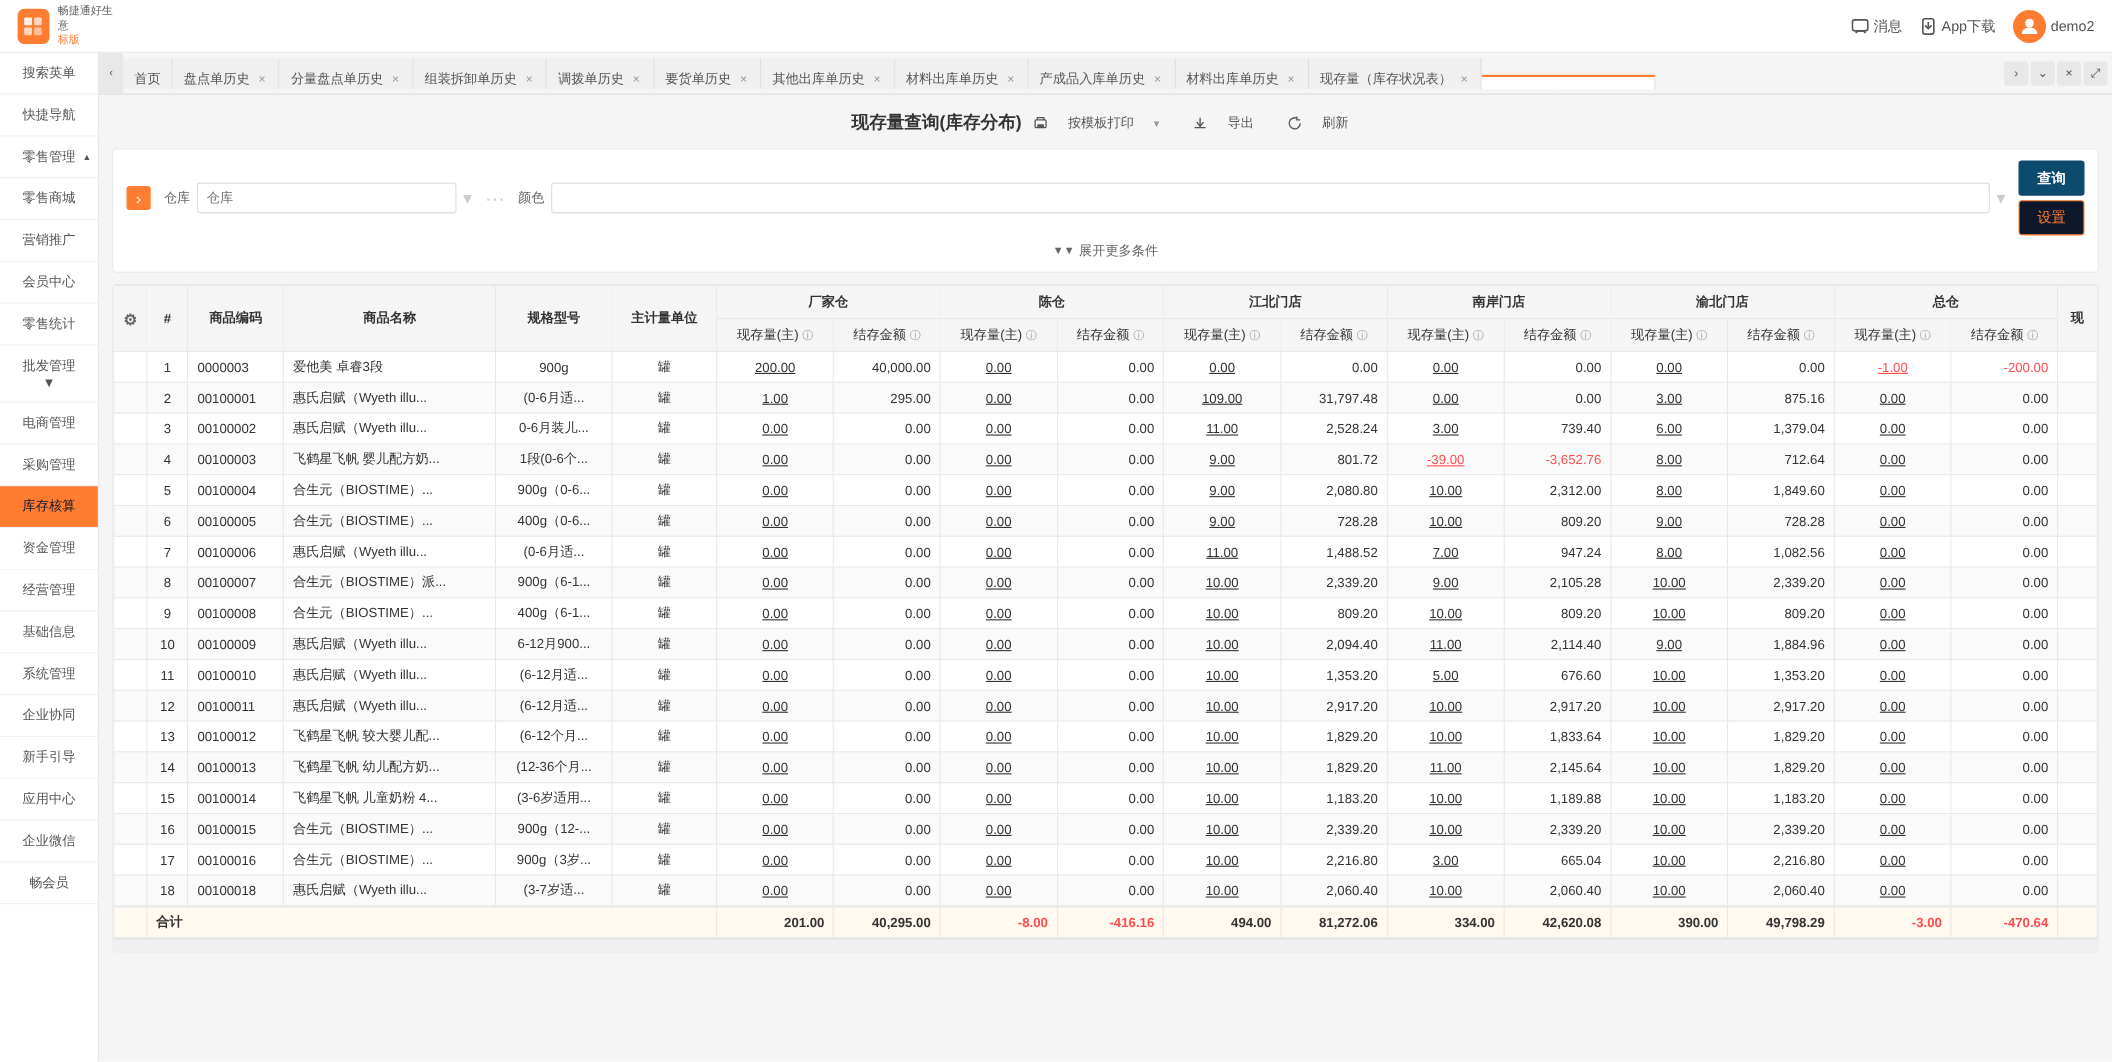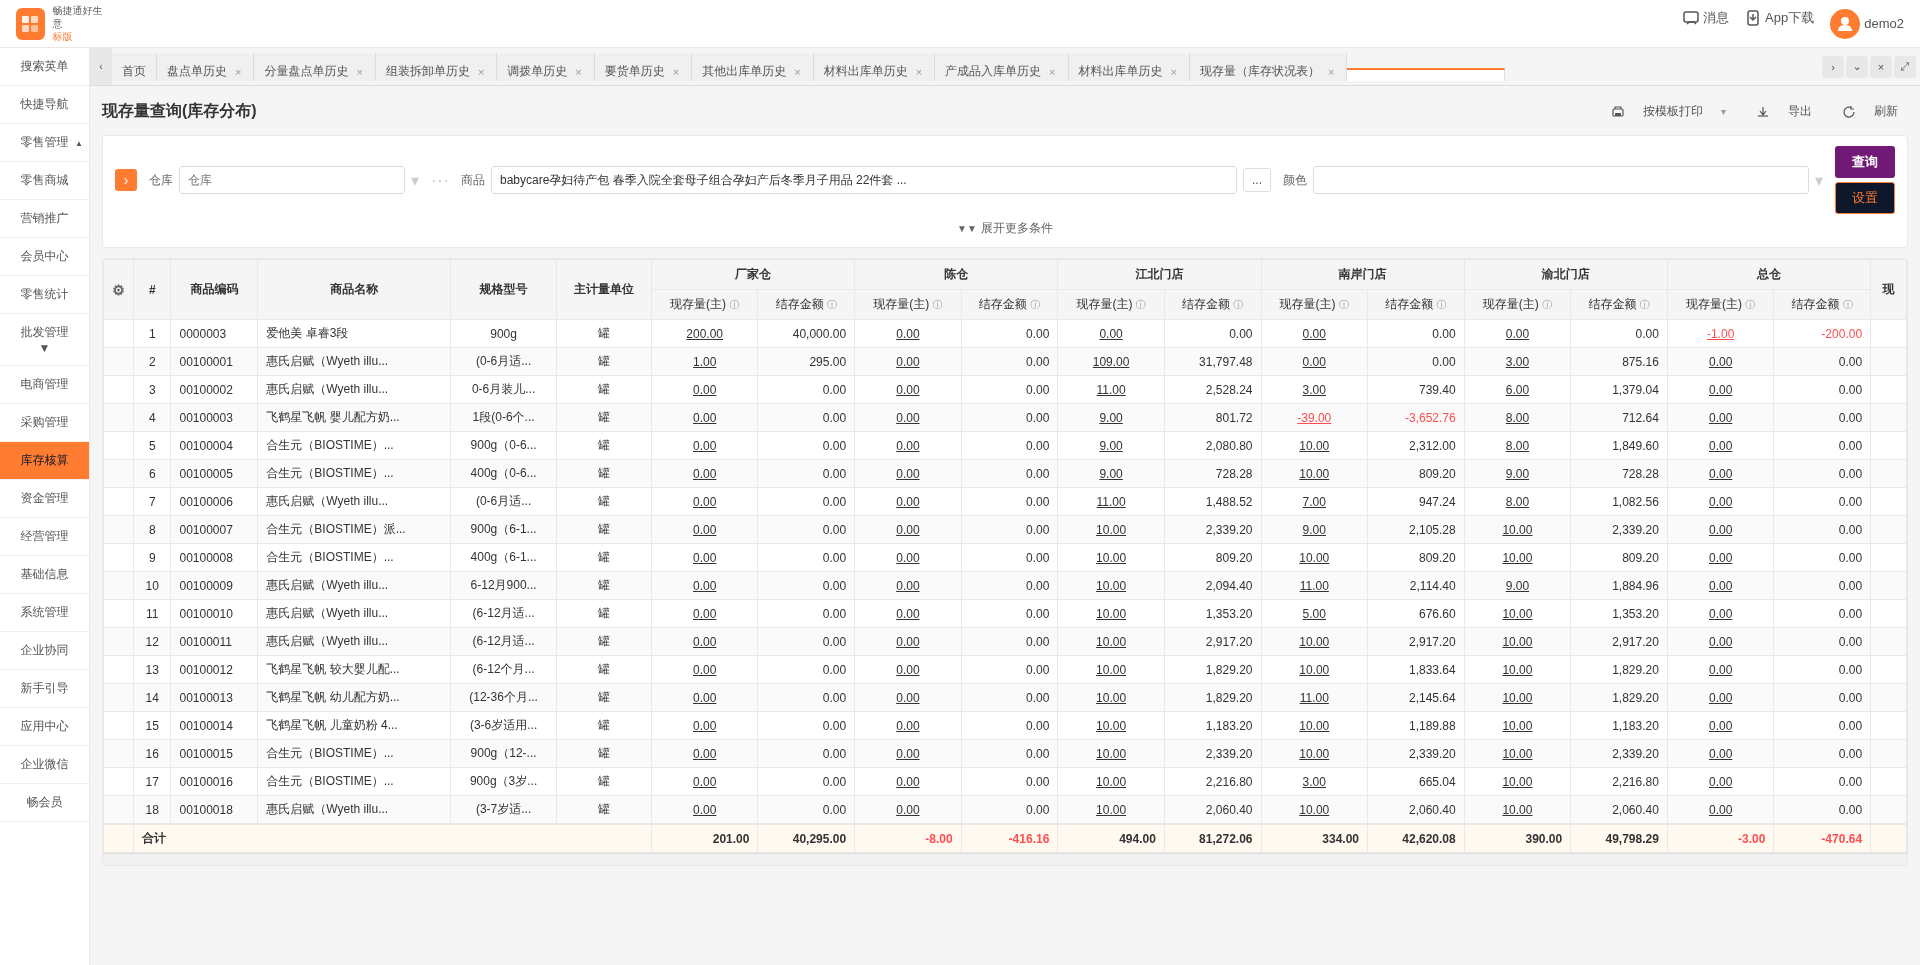--- a/index.html
+++ b/index.html
@@ -34,21 +34,21 @@
       display: flex;
       align-items: center;
       justify-content: center;
       color: white;
       font-size: 10px;
       font-weight: bold;
     }
     .logo-text { font-size: 10px; color: #666; line-height: 1.3; }
     .top-right {
       display: flex;
-      align-items: flex-start;
+      align-items: center;
       gap: 16px;
     }
     .top-right-item {
       display: flex;
       align-items: center;
       gap: 4px;
       color: #555;
       cursor: pointer;
       font-size: 13px;
     }
@@ -180,21 +180,21 @@
       bottom: 0;
       overflow: auto;
       background: #f5f5f5;
       padding: 12px;
     }
 
     
     .page-header {
       display: flex;
       align-items: center;
-      justify-content: space-between;
+      justify-content: center;
       margin-bottom: 10px;
     }
     .page-title {
       font-size: 16px;
       font-weight: bold;
       color: #333;
     }
     .page-actions {
       display: flex;
       align-items: center;
@@ -316,21 +316,21 @@
       gap: 4px;
       background: none;
       border: none;
       cursor: pointer;
       color: #666;
       font-size: 12px;
     }
     .query-btn {
       height: 32px;
       padding: 0 16px;
-      background: #701a75;
+      background: #0c4a6e;
       color: white;
       border: none;
       border-radius: 3px;
       cursor: pointer;
       font-size: 13px;
       font-weight: bold;
     }
     .settings-btn {
       height: 32px;
       padding: 0 16px;
@@ -623,27 +623,20 @@
       <button class="expand-btn">›</button>
 
       <div class="search-field">
         <span class="search-label">仓库</span>
         <input class="search-input" value="" placeholder="仓库" style="">
         <span style="color:#ccc;cursor:pointer;font-size:16px">▾</span>
       </div>
 
       <div style="color:#ccc;font-size:18px;flex-shrink:0">···</div>
 
-      <div class="product-search-field">
-        <span class="search-label">商品</span>
-        <div class="product-input-container">
-          <input class="product-input" value="babycare孕妇待产包 春季入院全套母子组合孕妇产后冬季月子用品 22件套 ..." style="">
-        </div>
-        <button class="more-btn">...</button>
-      </div>
 
       <div class="color-field">
         <span class="search-label">颜色</span>
         <input class="color-input" style="">
         <span style="color:#ccc;cursor:pointer;font-size:16px">▾</span>
       </div>
 
       <div class="btn-group">
         <button class="query-btn">查询</button>
         <button class="settings-btn">设置</button>

